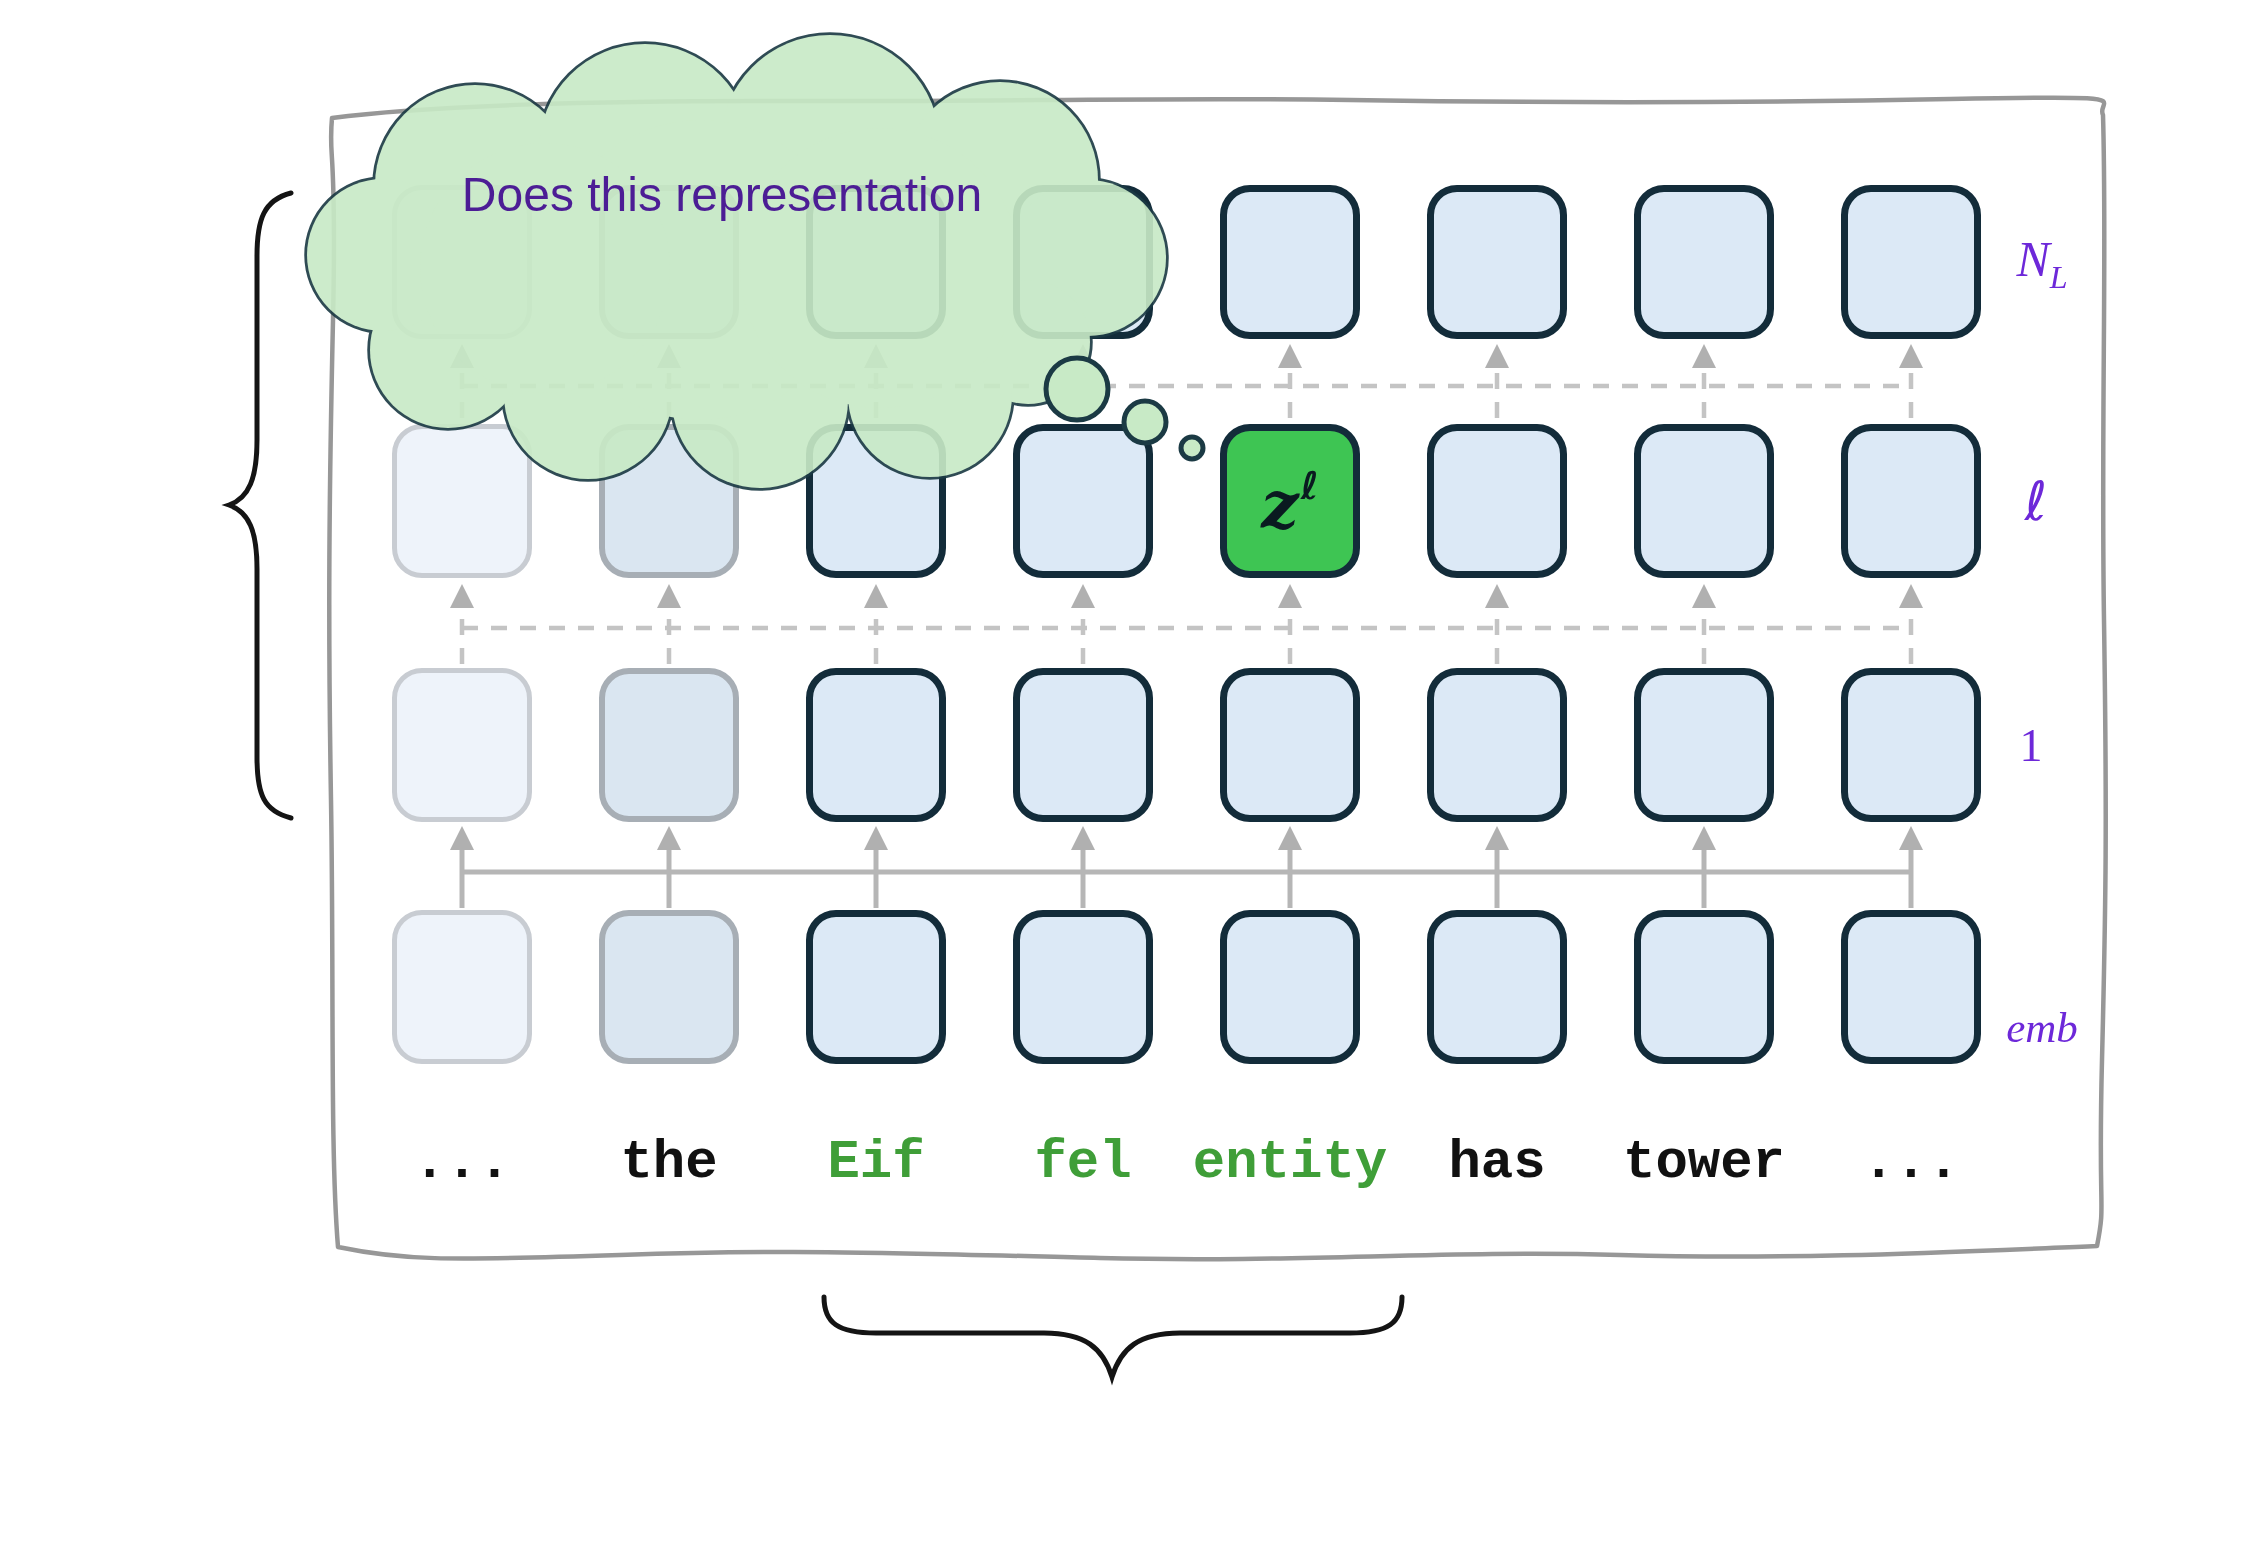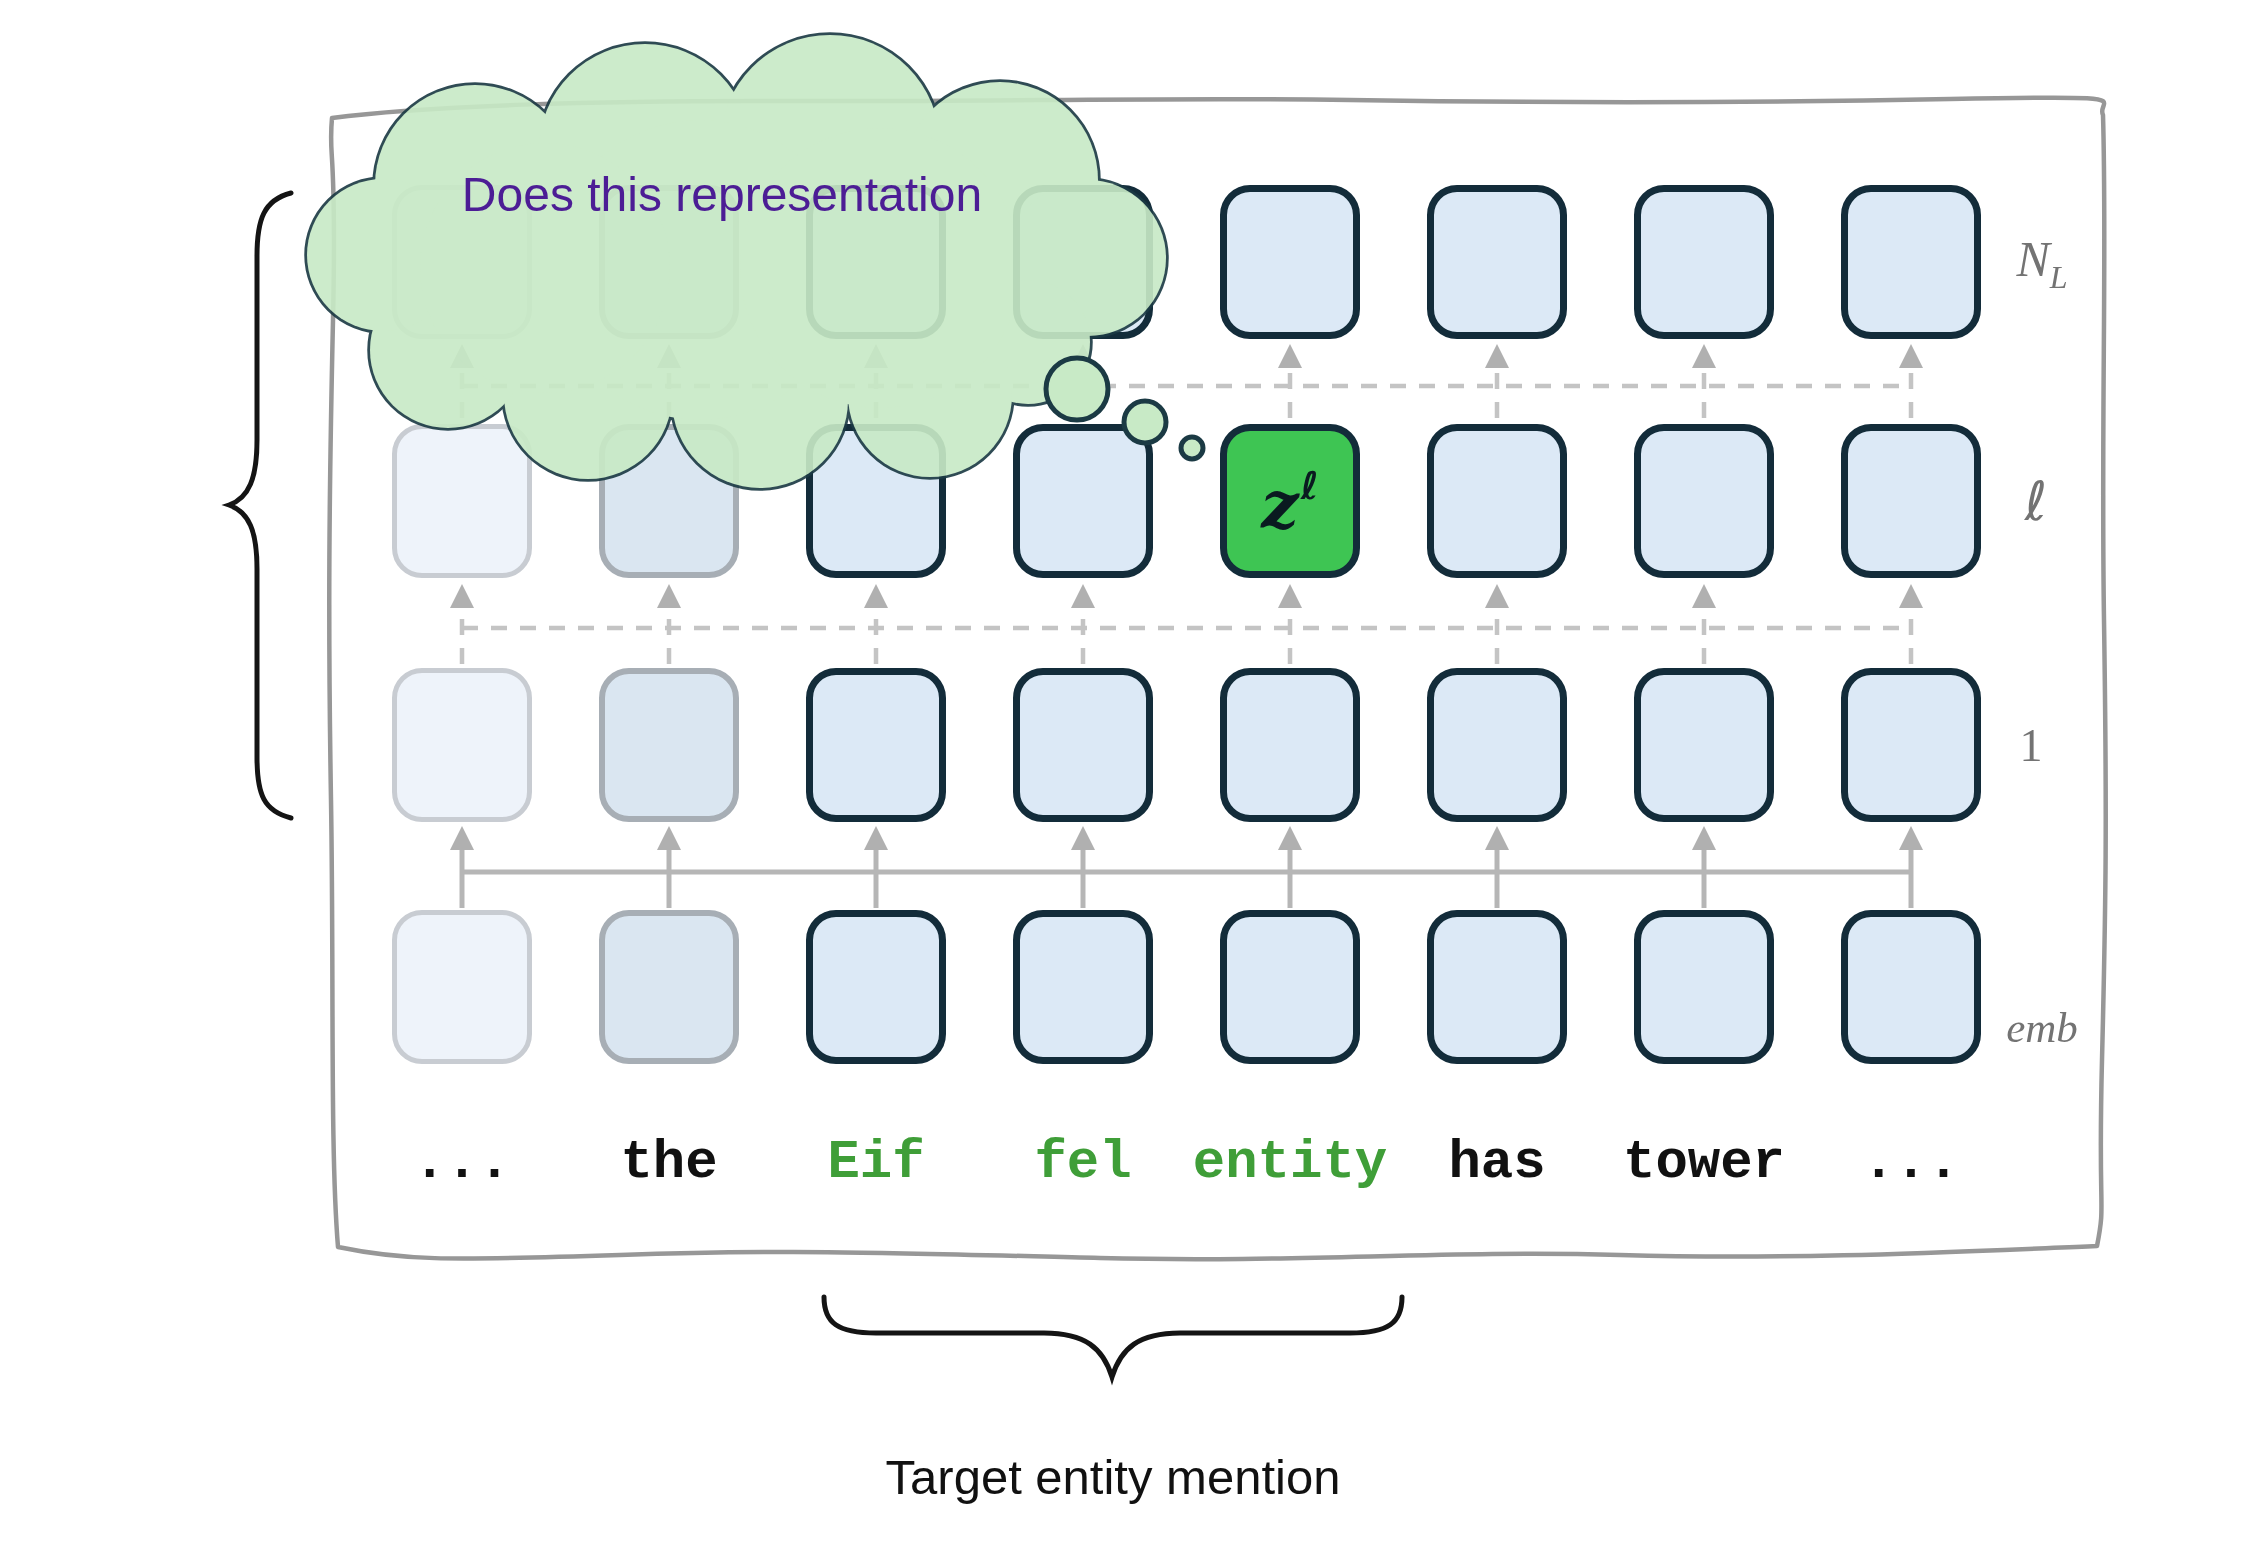--- a/index.html
+++ b/index.html
@@ -29,21 +29,21 @@
   .trail{fill:#c8eac6;stroke:#1b3a44;stroke-width:5;}
 
   
   .cloud-text{left:722px;top:148px;transform:translateX(-50%);text-align:center;
               font-size:48px;line-height:94px;color:#4c1d95;white-space:nowrap;}
   .llm-label{left:150px;top:444px;transform:translateX(-50%);text-align:center;
              font-size:47px;line-height:71px;color:#111;}
   .target-label{left:1113px;top:1449px;transform:translateX(-50%);text-align:center;
                 font-size:49px;line-height:56px;color:#111;white-space:nowrap;}
 
-  .rowlab{position:absolute;transform:translate(-50%,-50%);color:#737373;white-space:nowrap;z-index:4;text-align:right;}
+  .rowlab{position:absolute;transform:translate(-50%,-50%);color:#6d28d9;white-space:nowrap;z-index:4;text-align:right;}
   .nl-base{font:italic 400 50px "Liberation Serif",serif;}
   .nl-sub{font:italic 400 32px "Liberation Serif",serif;vertical-align:-12px;}
   .ell-lab{font:italic 400 54px "DejaVu Serif","DejaVu Sans",serif;}
   .one-lab{font:400 46px "Liberation Serif",serif;}
   .emb-lab{font:italic 400 43px "Liberation Serif",serif;}
 
   .token{position:absolute;top:1162px;transform:translate(-50%,-50%);
          font-family:"Liberation Mono","DejaVu Sans Mono",monospace;font-weight:700;
          font-size:54px;color:#111;white-space:nowrap;z-index:4;}
   .token.green{color:#3f9e38;}
@@ -186,21 +186,20 @@
     </g>
     <path class="brace" d="M 291 193 C 264 200 257 219 257 256 L 257 440 C 257 478 249 498 229 505 C 249 512 257 531 257 569 L 257 757 C 257 795 264 811 291 818"></path>
     <path class="brace" d="M 824 1297 C 824 1323 838 1333 876 1333 L 1044 1333 C 1085 1333 1103 1348 1112 1377 C 1121 1348 1139 1333 1180 1333 L 1350 1333 C 1388 1333 1402 1323 1402 1297"></path>
   </svg>
 
   <div class="txt cloud-text">
     <div>Does this representation</div>
   </div>
 
 
-  <div class="txt target-label">Target entity mention</div>
 
   <div class="rowlab" style="left:2042px;top:263px">
     <span class="nl-base">N</span><span class="nl-sub">L</span>
   </div>
   <div class="rowlab ell-lab" style="left:2036px;top:501px">ℓ</div>
   <div class="rowlab one-lab" style="left:2031px;top:745px">1</div>
   <div class="rowlab emb-lab" style="left:2042px;top:1027px">emb</div>
 
   <div class="zlab">
     <span class="zbase">z</span><span class="zsup">ℓ</span>

